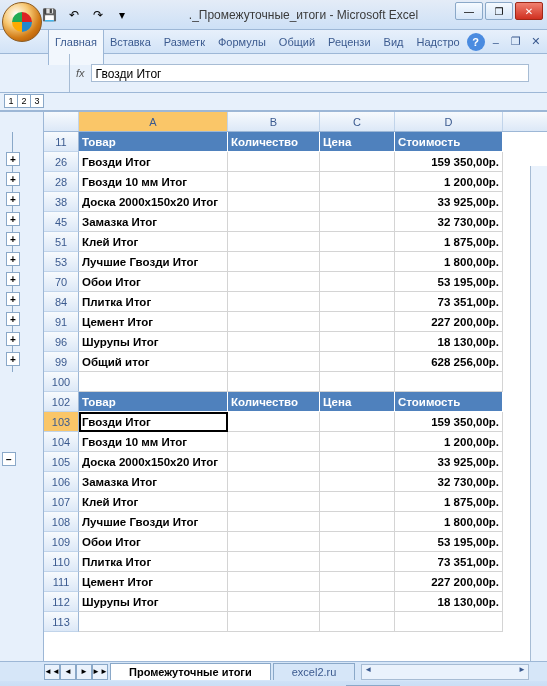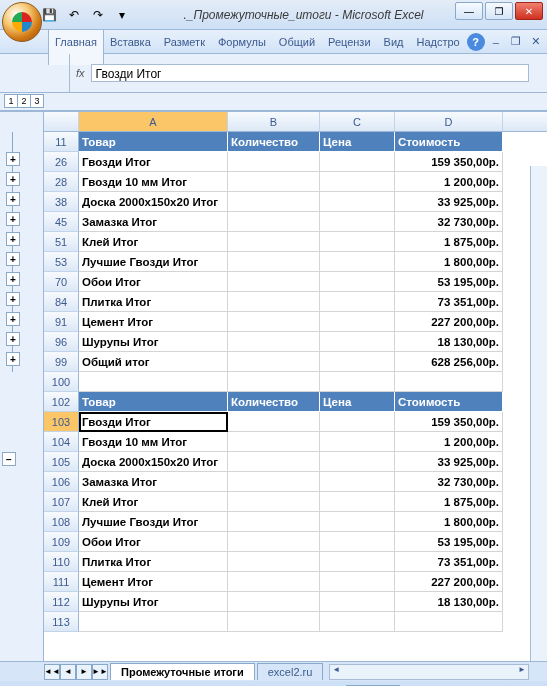--- a/index.html
+++ b/index.html
@@ -1,21 +1,21 @@
 <!DOCTYPE html>
 <html><head>
 <meta charset="utf-8">
 <style>
 * { margin: 0; padding: 0; box-sizing: border-box; font-family: 'Segoe UI', Tahoma, sans-serif; }
 body { width: 547px; height: 686px; background: #bcd5ec; overflow: hidden; }
 
 .titlebar { height: 30px; background: linear-gradient(#e4ecf7,#cde0f6); border-bottom: 1px solid #9db7d6; display: flex; align-items: center; font-size: 12px; position: relative; }
 .qat { display: flex; gap: 4px; margin-left: 40px; align-items: center; }
 .qat-btn { width: 20px; height: 20px; display: flex; align-items: center; justify-content: center; }
-.title-text { position: absolute; left: 180px; right: 120px; text-align: center; color: #3b3b3b; white-space: nowrap; overflow: hidden; font-style: italic; }
+.title-text { position: absolute; left: 180px; right: 120px; text-align: center; color: #3b3b3b; white-space: nowrap; overflow: hidden; }
 .win-controls { position: absolute; right: 4px; top: 2px; display: flex; gap: 2px; }
 .wc { width: 28px; height: 18px; border: 1px solid #8aa8c8; border-radius: 2px; display: flex; align-items: center; justify-content: center; font-size: 10px; background: linear-gradient(#f5faff,#d6e6f8); }
 .wc.close { background: linear-gradient(#f08070,#d03020); color: #fff; border-color:#a02818; }
 
 .office-btn { position: absolute; left: 2px; top: 2px; width: 40px; height: 40px; border-radius: 50%; background: radial-gradient(circle at 35% 30%, #fff, #f7c873 35%, #d17a15 65%, #9e4500); border: 1px solid #8a5a20; z-index: 10; display:flex; align-items:center; justify-content:center;}
 .office-inner { width: 20px; height:20px; border-radius:50%; background: conic-gradient(#d22 0 90deg,#28c 90deg 180deg,#fa0 180deg 270deg,#2a5 270deg 360deg);}
 
 .ribbon-tabs { height: 24px; background: linear-gradient(#e7f0fb,#d2e3f7); display: flex; padding-left: 48px; font-size: 11px; align-items:center; gap:0; border-bottom:1px solid #9db7d6;}
 .rtab { padding: 17px 6px; color: #3b5a8f; cursor:default; border-right:1px solid transparent;}
 .rtab.active { background:#f2f7fd; border:1px solid #9db7d6; border-bottom:none; border-radius:3px 3px 0 0;}
@@ -45,21 +45,21 @@
 .cell { border-right:1px solid #d4d4d4; border-bottom:1px solid #d4d4d4; padding:0 3px; display:flex; align-items:center; overflow:hidden; white-space:nowrap; color:#000;}
 .cell.hdr { background:#4f81bd; color:#fff; font-weight:bold; border-right:1px solid #fff; border-bottom:1px solid #fff;}
 .cell.r { justify-content:flex-end;}
 .cell.bold { font-weight:bold;}
 .cell.selected { outline:2px solid #000; outline-offset:-2px; z-index:2;}
 .cA{width:149px;} .cB{width:92px;} .cC{width:75px;} .cD{width:108px;}
 
 .sheet-tabs { height:20px; background:#d6e6f8; border-top:1px solid #9db7d6; display:flex; align-items:center; font-size:11px;}
 .st-nav { display:flex; gap:0; margin-left:44px;}
 .st-nav-btn { width:16px; height:16px; border:1px solid #8aa8c8; background:#eaf2fc; display:flex; align-items:center; justify-content:center; font-size:8px;}
-.st-tab { padding:2px 10px; background:#fff; border:1px solid #8aa8c8; border-bottom:none; margin-left:2px; font-weight:bold; color:#000;}
+.st-tab { padding:2px 18px; background:#fff; border:1px solid #8aa8c8; border-bottom:none; margin-left:2px; font-weight:bold; color:#000;}
 .st-tab.inactive { background:#d6e6f8; font-weight:normal; color:#3b5a8f;}
 .hscroll { flex:1; margin:0 18px 0 6px; height:16px; background:#eaf2fc; border:1px solid #a7bcd4; position:relative;}
 .hscroll::before{content:'◄'; position:absolute; left:2px; font-size:8px; color:#3b5a8f;}
 .hscroll::after{content:'►'; position:absolute; right:2px; font-size:8px; color:#3b5a8f;}
 
 .statusbar { height:22px; background:linear-gradient(#cfe1f7,#bcd5ec); display:flex; align-items:center; font-size:11px; color:#3b5a8f; padding:0 6px;}
 .sb-right{ margin-left:auto; display:flex; align-items:center; }
 .zoom-slider{ width:100px; height:4px; background:#9db7d6; position:relative; border-radius:2px;}
 .zoom-thumb{ position:absolute; left:48%; top:-4px; width:8px; height:12px; background:#eaf2fc; border:1px solid #8aa8c8; border-radius:2px;}
 .view-btn{ width:18px; height:14px; border:1px solid #8aa8c8; background:#eaf2fc;}

